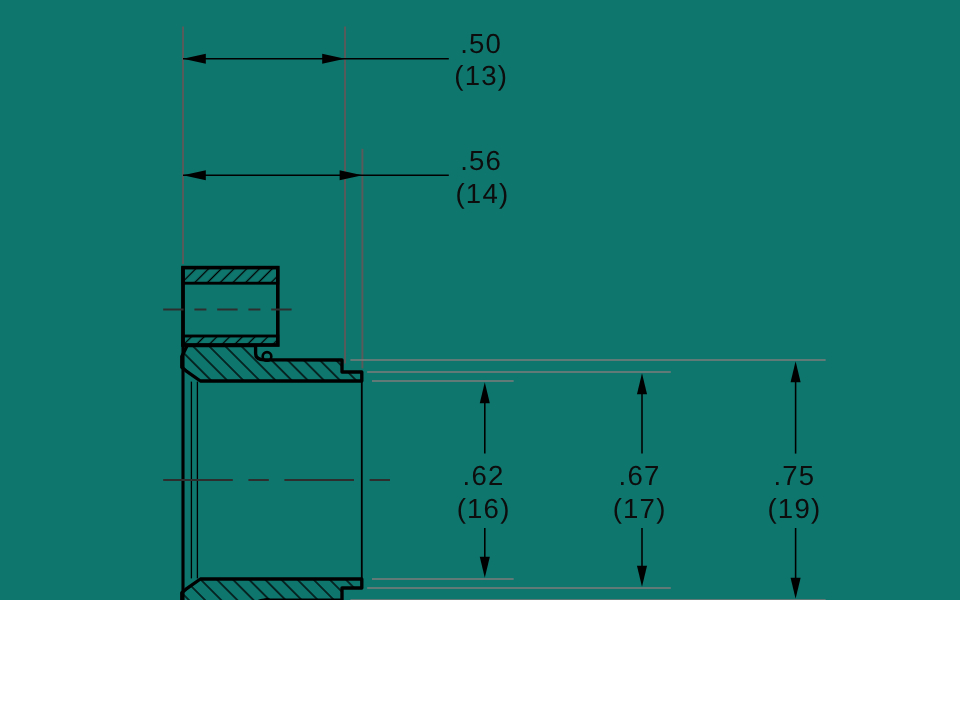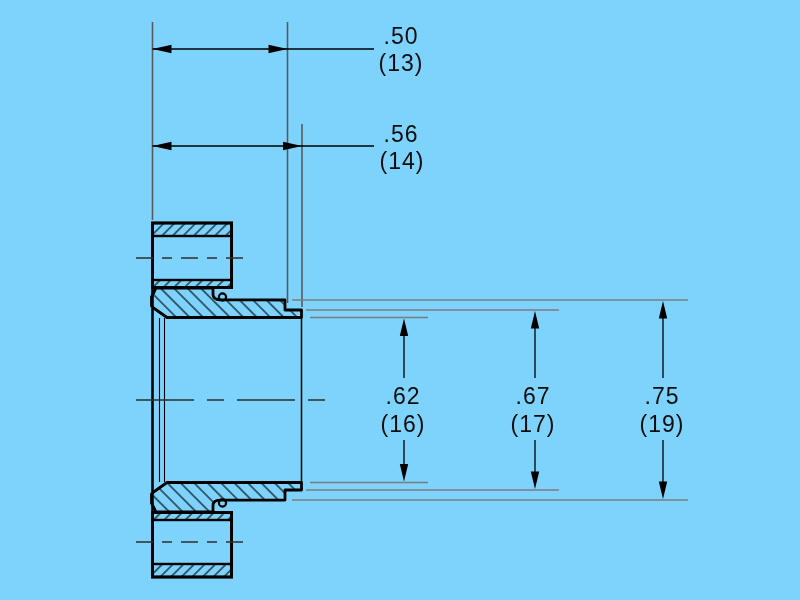--- a/index.html
+++ b/index.html
@@ -1,16 +1,16 @@
 <!DOCTYPE html>
 <html><head>
 <meta charset="utf-8">
 <style>
   html,body{margin:0;padding:0;background:#ffffff;}
-  .stage{position:relative;width:800px;height:600px;background:#7dd3fc;overflow:hidden;
+  .stage{position:relative;width:800px;height:500px;background:#0f766e;overflow:hidden;
          font-family:"Liberation Sans", sans-serif;}
   svg{display:block;}
   text.dim{font-family:"Liberation Sans", sans-serif;font-size:23px;fill:#0d0d0d;
            letter-spacing:1px;text-anchor:middle;}
 </style>
 </head>
 <body>
 
 <div class="stage">
 <svg width="800" height="600" viewBox="0 0 800 600">

